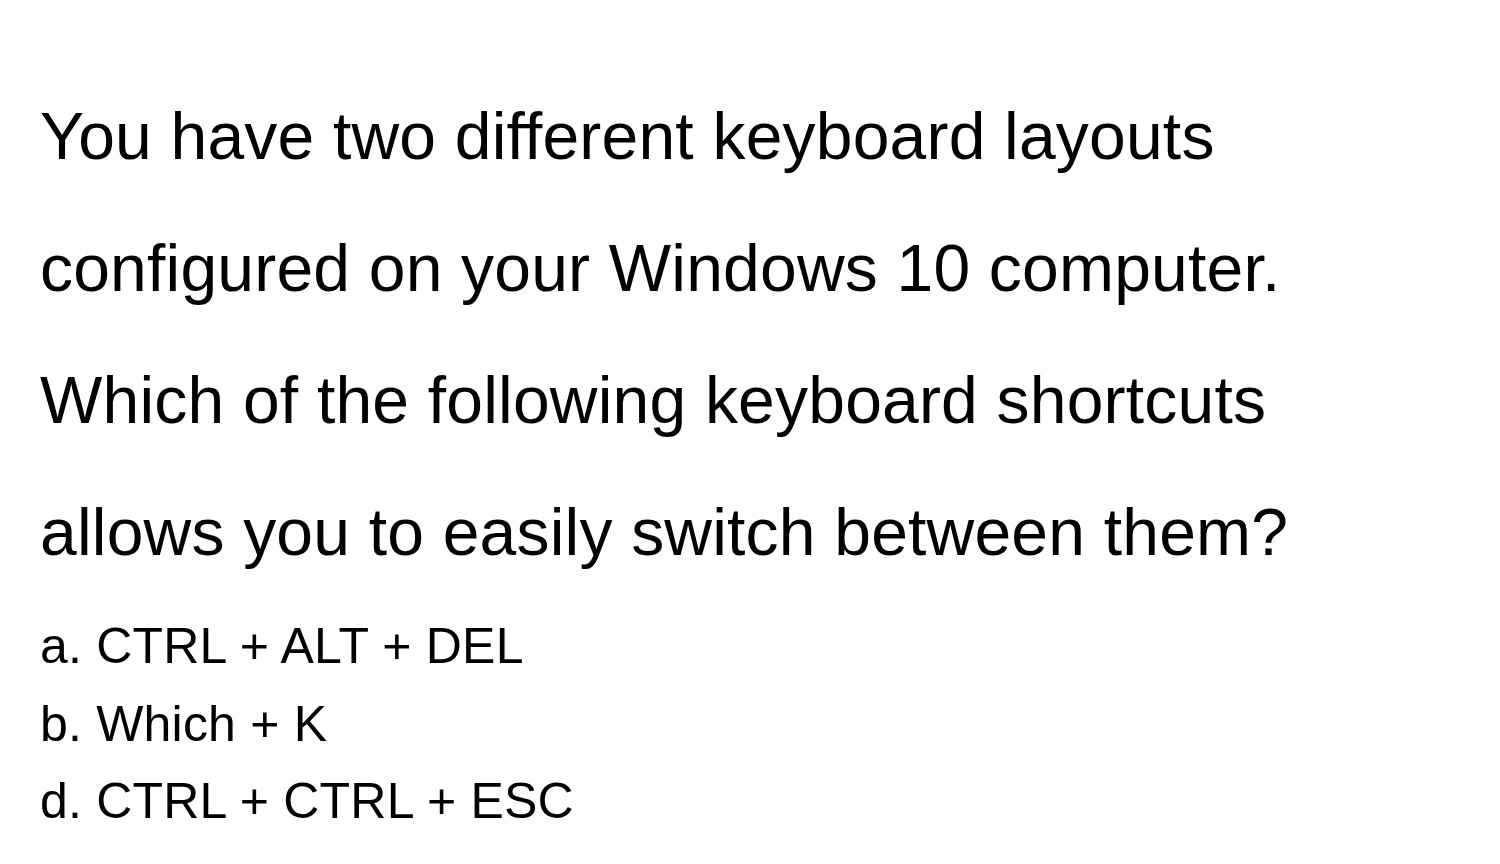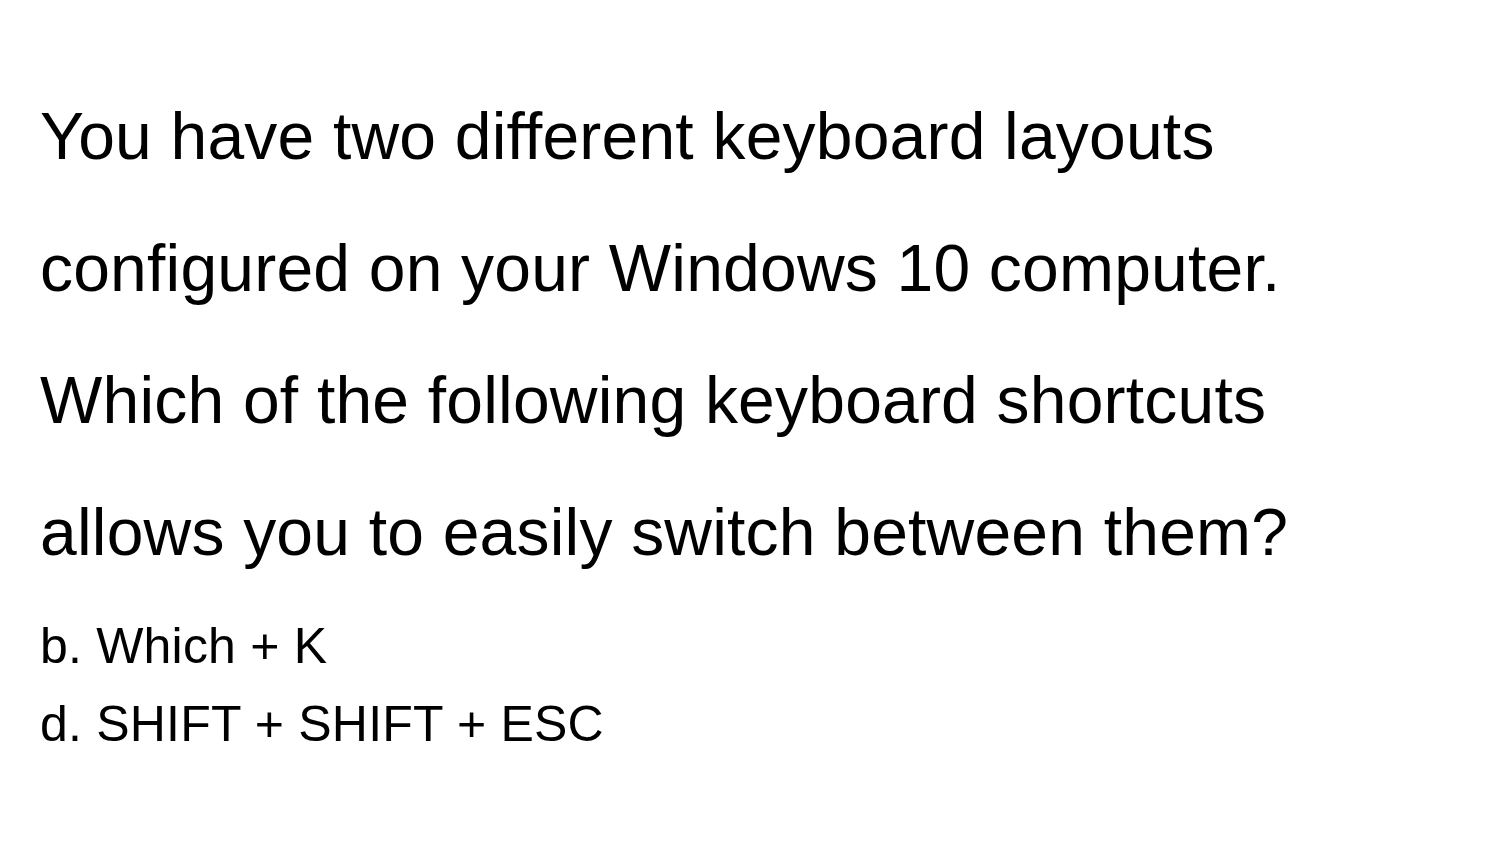--- a/index.html
+++ b/index.html
@@ -34,21 +34,25 @@
   }
 </style>
 </head>
 <body>
 
 <div class="page">
   <div class="question">You have two different keyboard layouts configured on your Windows 10 computer. Which of the following keyboard shortcuts allows you to easily switch between them?</div>
 
   <div class="options">
     <p class="option">
+      <span>a.</span>
+      <span>CTRL + ALT + DEL</span>
+    </p>
+    <p class="option">
       <span>b.</span>
       <span>Which + K</span>
     </p>
     <p class="option">
       <span>d.</span>
-      <span>SHIFT + SHIFT + ESC</span>
+      <span>CTRL + CTRL + ESC</span>
     </p>
   </div>
 </div>
 
 </body></html>

